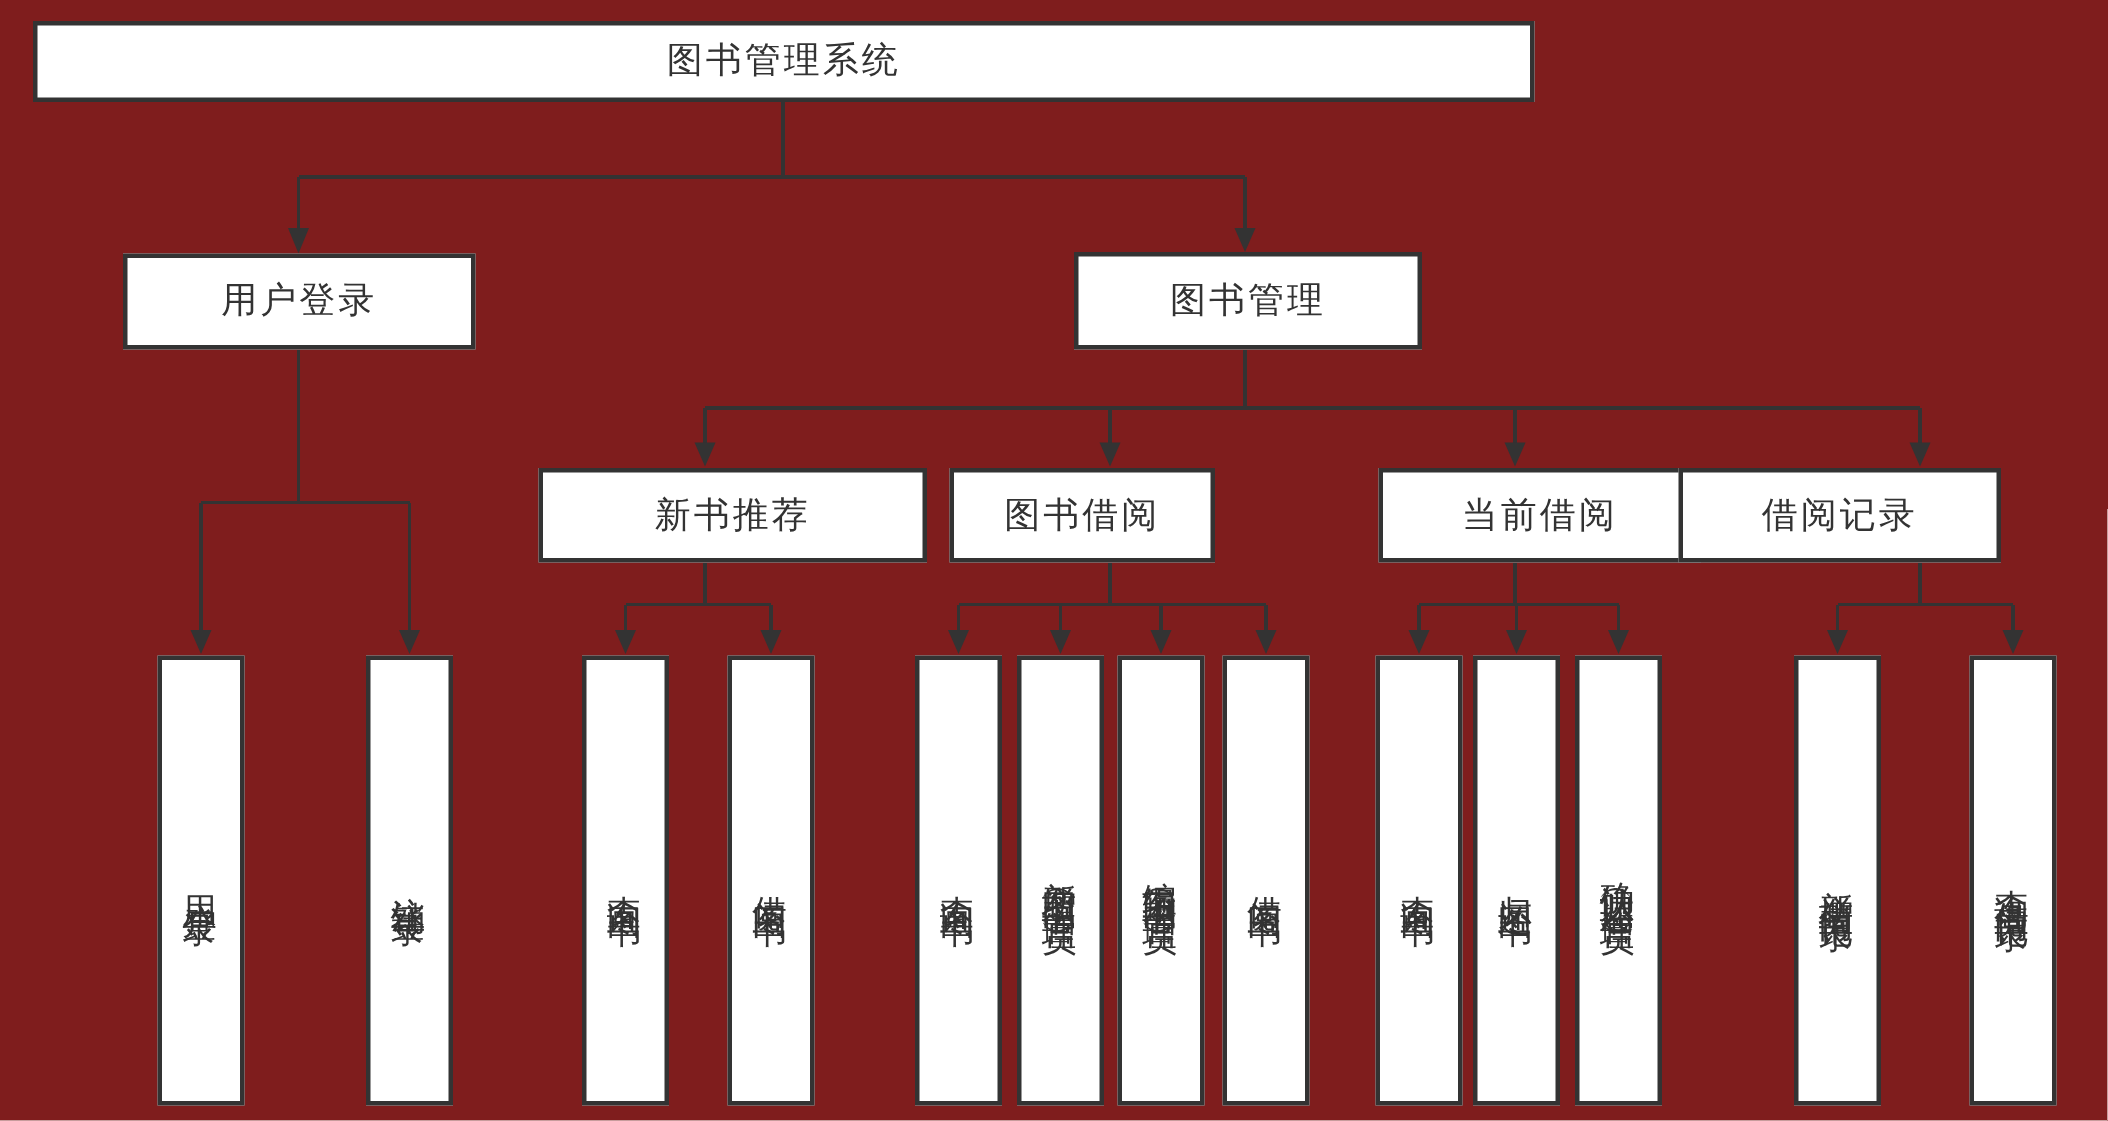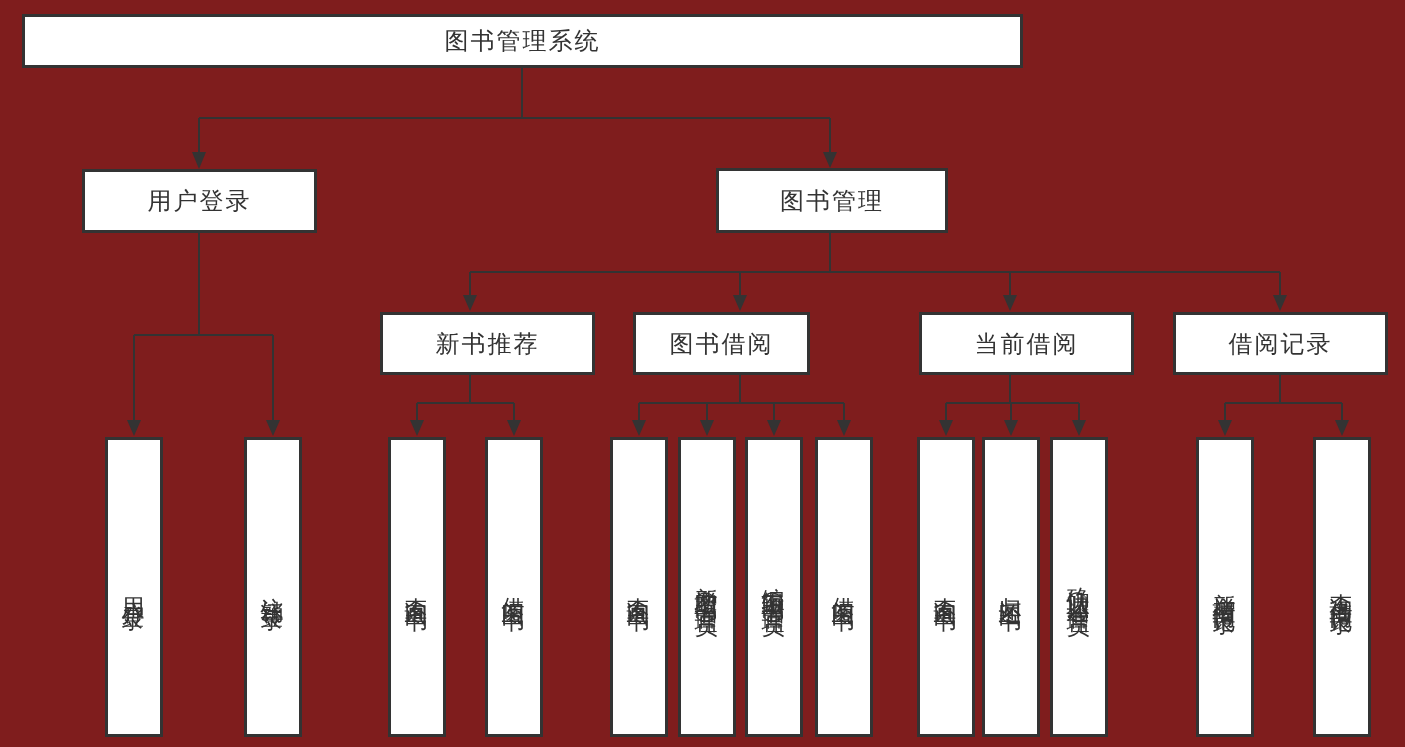--- a/index.html
+++ b/index.html
@@ -38,24 +38,24 @@
     font-size: 23px;
     letter-spacing: 4px;
     width: 58px;
     height: 300px;
     top: 437px;
     padding: 4px 0;
   }
   .root-node   { left: 22px;  top: 14px;  width: 1001px; height: 54px; }
   .n-userlogin { left: 82px;  top: 169px; width: 235px; height: 64px; }
   .n-bookmgmt  { left: 700px; top: 168px; width: 232px; height: 65px; margin-left: 16px; }
-  .n-newrec    { left: 380px; top: 312px; width: 215px; height: 63px; }
+  .n-newrec    { left: 359px; top: 312px; width: 259px; height: 63px; }
   .n-borrow    { left: 633px; top: 312px; width: 177px; height: 63px; }
   .n-current   { left: 903px; top: 312px; width: 215px; height: 63px; margin-left: 16px; }
-  .n-records   { left: 1173px;top: 312px; width: 215px; height: 63px; }
+  .n-records   { left: 1119px;top: 312px; width: 215px; height: 63px; }
   .lf-1  { left: 105px; }
   .lf-2  { left: 244px; }
   .lf-3  { left: 388px; }
   .lf-4  { left: 485px; }
   .lf-5  { left: 610px; }
   .lf-6  { left: 678px; }
   .lf-7  { left: 745px; }
   .lf-8  { left: 815px; }
   .lf-9  { left: 917px; }
   .lf-10 { left: 982px; }

